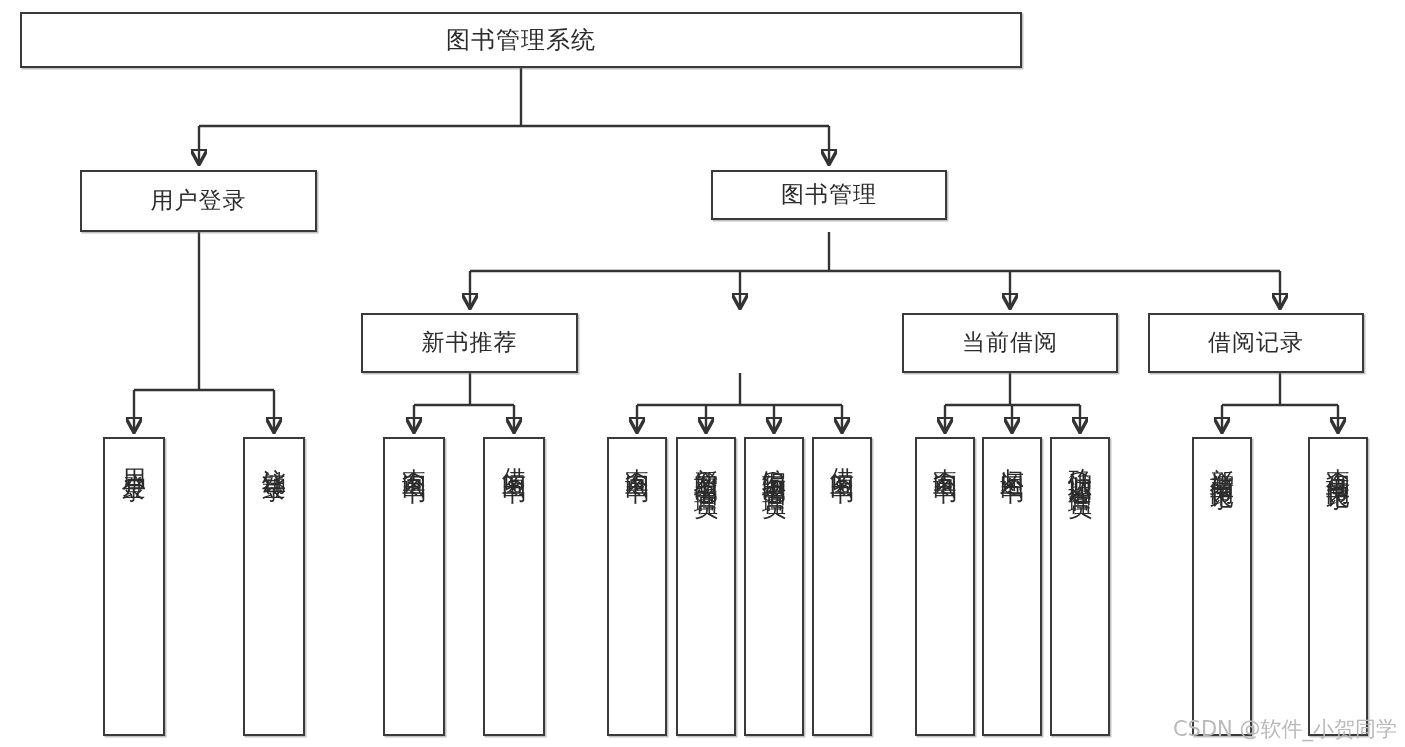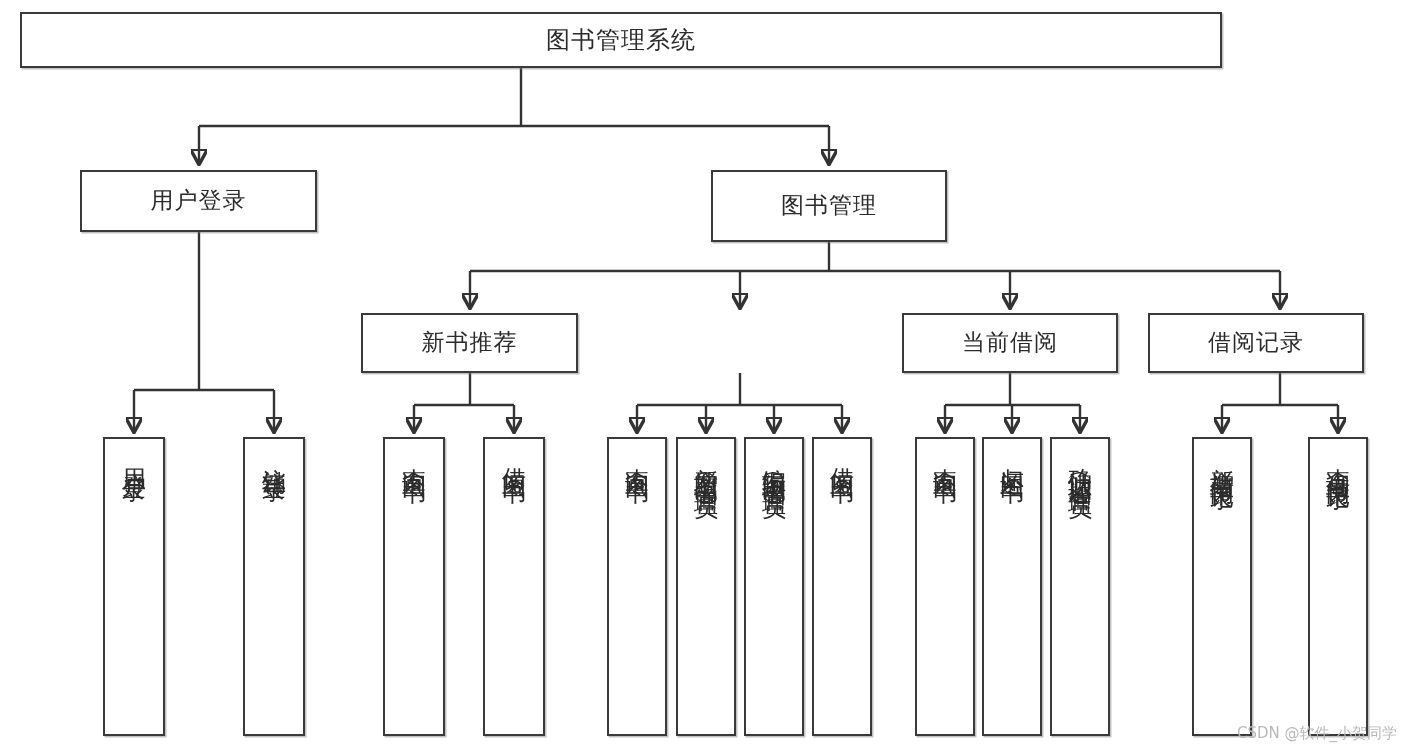--- a/index.html
+++ b/index.html
@@ -44,21 +44,21 @@
     font-size:24px;
     letter-spacing:4px;
     line-height:1;
     white-space:nowrap;
   }
 
   .watermark{
     position:absolute;
     right:8px;
     bottom:4px;
-    font-size:15px;
+    font-size:21px;
     color:#b9b9b9;
     white-space:nowrap;
     pointer-events:none;
     font-family:"DejaVu Sans","Liberation Sans",sans-serif;
   }
   svg#links{position:absolute;left:0;top:0;width:1405px;height:747px;pointer-events:none;}
   svg#links line, svg#links path{stroke:#333333;stroke-width:2.4;fill:none;}
 </style>
 </head>
 <body>
@@ -106,28 +106,28 @@
     <line x1="945" y1="405" x2="945" y2="430" marker-end="url(#arrow)"></line>
     <line x1="1012" y1="405" x2="1012" y2="430" marker-end="url(#arrow)"></line>
     <line x1="1080" y1="405" x2="1080" y2="430" marker-end="url(#arrow)"></line>
 
     <line x1="1280" y1="373" x2="1280" y2="405"></line>
     <line x1="1222" y1="405" x2="1338" y2="405"></line>
     <line x1="1222" y1="405" x2="1222" y2="430" marker-end="url(#arrow)"></line>
     <line x1="1338" y1="405" x2="1338" y2="430" marker-end="url(#arrow)"></line>
   </svg>
 
-  <div class="node h" id="n-root" style="left:20px;top:12px;width:1202px;height:56px;">
+  <div class="node h" id="n-root" style="left:20px;top:12px;width:1002px;height:56px;">
     <span class="lbl">图书管理系统</span>
   </div>
 
   <div class="node h" style="left:80px;top:170px;width:237px;height:62px;">
     <span class="lbl">用户登录</span>
   </div>
-  <div class="node h" style="left:711px;top:170px;width:236px;height:72px;">
+  <div class="node h" style="left:711px;top:170px;width:236px;height:50px;">
     <span class="lbl">图书管理</span>
   </div>
 
   <div class="node h" style="left:361px;top:313px;width:217px;height:60px;align-items:center;">
     <span class="lbl">新书推荐</span>
   </div>
   <div class="node h" style="left:902px;top:313px;width:216px;height:60px;">
     <span class="lbl">当前借阅</span>
   </div>
   <div class="node h" style="left:1148px;top:313px;width:216px;height:60px;">

